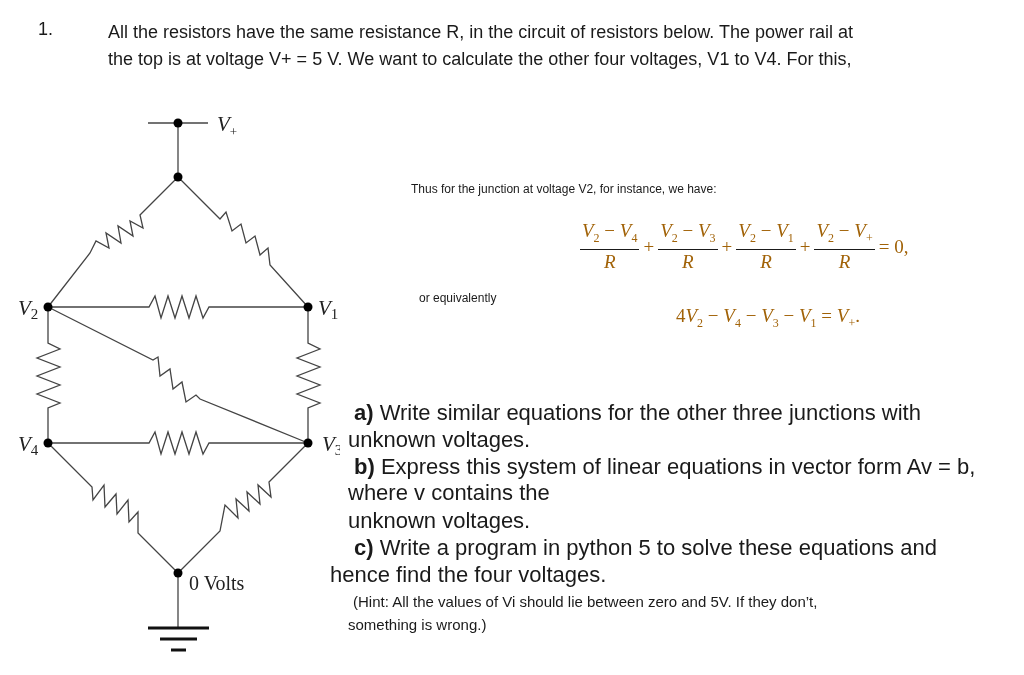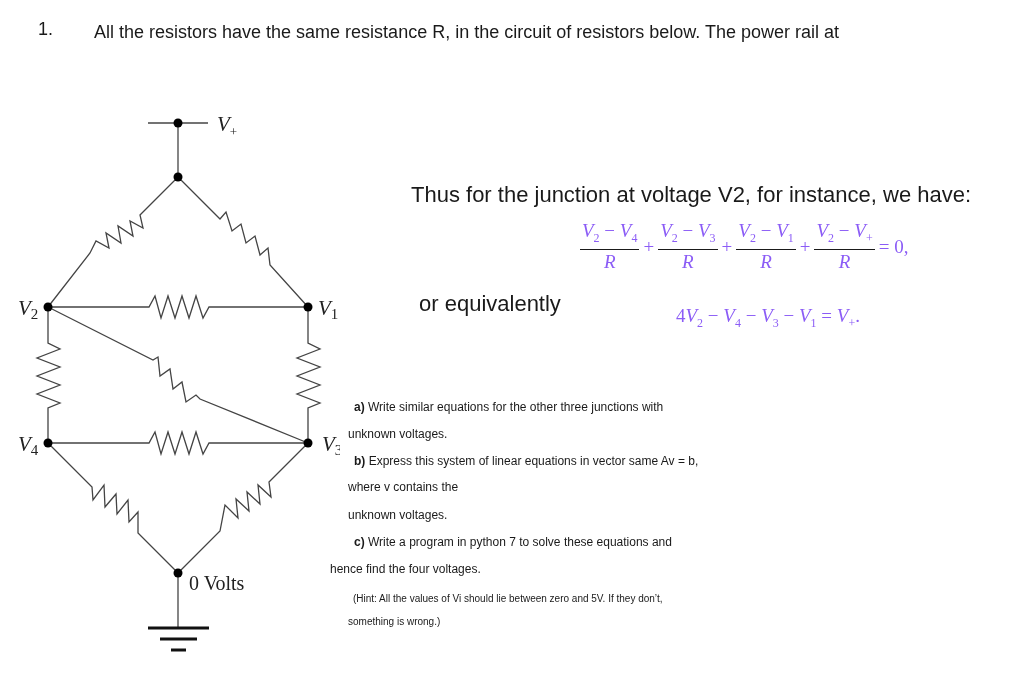--- a/index.html
+++ b/index.html
@@ -1,40 +1,41 @@
 <!DOCTYPE html>
 <html><head>
 <meta charset="utf-8">
 <style>
   html, body { margin:0; padding:0; background:#ffffff; }
   body { width:1024px; height:675px; position:relative; overflow:hidden; color:#1a1a1a;
          font-family:"Liberation Sans", sans-serif; }
   .abs { position:absolute; }
   .qnum { left:38px; top:19px; font-size:18px; }
-  .intro { left:94px; top:19px; width:850px; font-size:18px; line-height:27px; }
+  .intro { left:108px; top:19px; width:850px; font-size:18px; line-height:27px; }
   .intro div { white-space:nowrap; }
-  .sans18 { font-size:22px; white-space:nowrap;text-align:right; }
-  .math { font-family:"Liberation Serif", "DejaVu Serif", serif; font-size:19px; color:#8b5cf6; white-space:nowrap; }
+  .sans18 { font-size:12px; white-space:nowrap;text-align:right; }
+  .math { font-family:"Liberation Serif", "DejaVu Serif", serif; font-size:19px; color:#a16207; white-space:nowrap; }
   .math i { font-style:italic; }
   .frac { display:inline-block; vertical-align:middle; text-align:center; }
   .frac .num { display:block; padding:0 2px; border-bottom:1px solid #1a1a1a; line-height:22px; }
   .frac .den { display:block; line-height:24px; }
   .op { display:inline-block; vertical-align:middle; margin:0 4px; }
   sub { font-size:12px; font-style:normal; }
-  .part { font-size:12px; white-space:nowrap; }
+  .part { font-size:22px; white-space:nowrap; }
   .part b { font-weight:bold; }
-  .hint { font-size:10px; white-space:nowrap; }
+  .hint { font-size:15px; white-space:nowrap; }
   svg text { font-family:"Liberation Serif", "DejaVu Serif", serif; }
 </style>
 </head>
 <body>
 
 <div class="abs qnum">1.</div>
 <div class="abs intro">
   <div>All the resistors have the same resistance R, in the circuit of resistors below. The power rail at</div>
+  <div>the top is at voltage V+ = 5 V. We want to calculate the other four voltages, V1 to V4. For this,</div>
 </div>
 
 <svg class="abs" style="left:0;top:0" width="340" height="675">
   <g stroke="#444" stroke-width="1.3" fill="none" stroke-linejoin="miter">
 
     <line x1="148" y1="123" x2="208" y2="123"></line>
     <line x1="178" y1="123" x2="178" y2="177"></line>
 
     <polyline points="178,177 140,215 143,228 130,221 133,236 118,226 121,243 106,233 109,248 96,241 90,253 48,307"></polyline>
 
@@ -103,19 +104,19 @@
 <div class="abs math" style="left:676px;top:305px">
   <span>4</span><i>V</i><sub>2</sub>
   <span>−</span> <i>V</i><sub>4</sub>
   <span>−</span> <i>V</i><sub>3</sub>
   <span>−</span> <i>V</i><sub>1</sub>
   <span>=</span> <i>V</i><sub>+</sub><span>.</span>
 </div>
 
 <div class="abs part" style="left:354px;top:400px"><b>a)</b><span> Write similar equations for the other three junctions with</span></div>
 <div class="abs part" style="left:348px;top:427px">unknown voltages.</div>
-<div class="abs part" style="left:354px;top:454px"><b>b)</b><span> Express this system of linear equations in vector same Av = b,</span></div>
+<div class="abs part" style="left:354px;top:454px"><b>b)</b><span> Express this system of linear equations in vector form Av = b,</span></div>
 <div class="abs part" style="left:348px;top:480px">where v contains the</div>
 <div class="abs part" style="left:348px;top:508px">unknown voltages.</div>
-<div class="abs part" style="left:354px;top:535px"><b>c)</b><span> Write a program in python 7 to solve these equations and</span></div>
+<div class="abs part" style="left:354px;top:535px"><b>c)</b><span> Write a program in python 5 to solve these equations and</span></div>
 <div class="abs part" style="left:330px;top:562px">hence find the four voltages.</div>
 <div class="abs hint" style="left:353px;top:593px">(Hint: All the values of Vi should lie between zero and 5V. If they don’t,</div>
 <div class="abs hint" style="left:348px;top:616px">something is wrong.)</div>
 
 </body></html>

